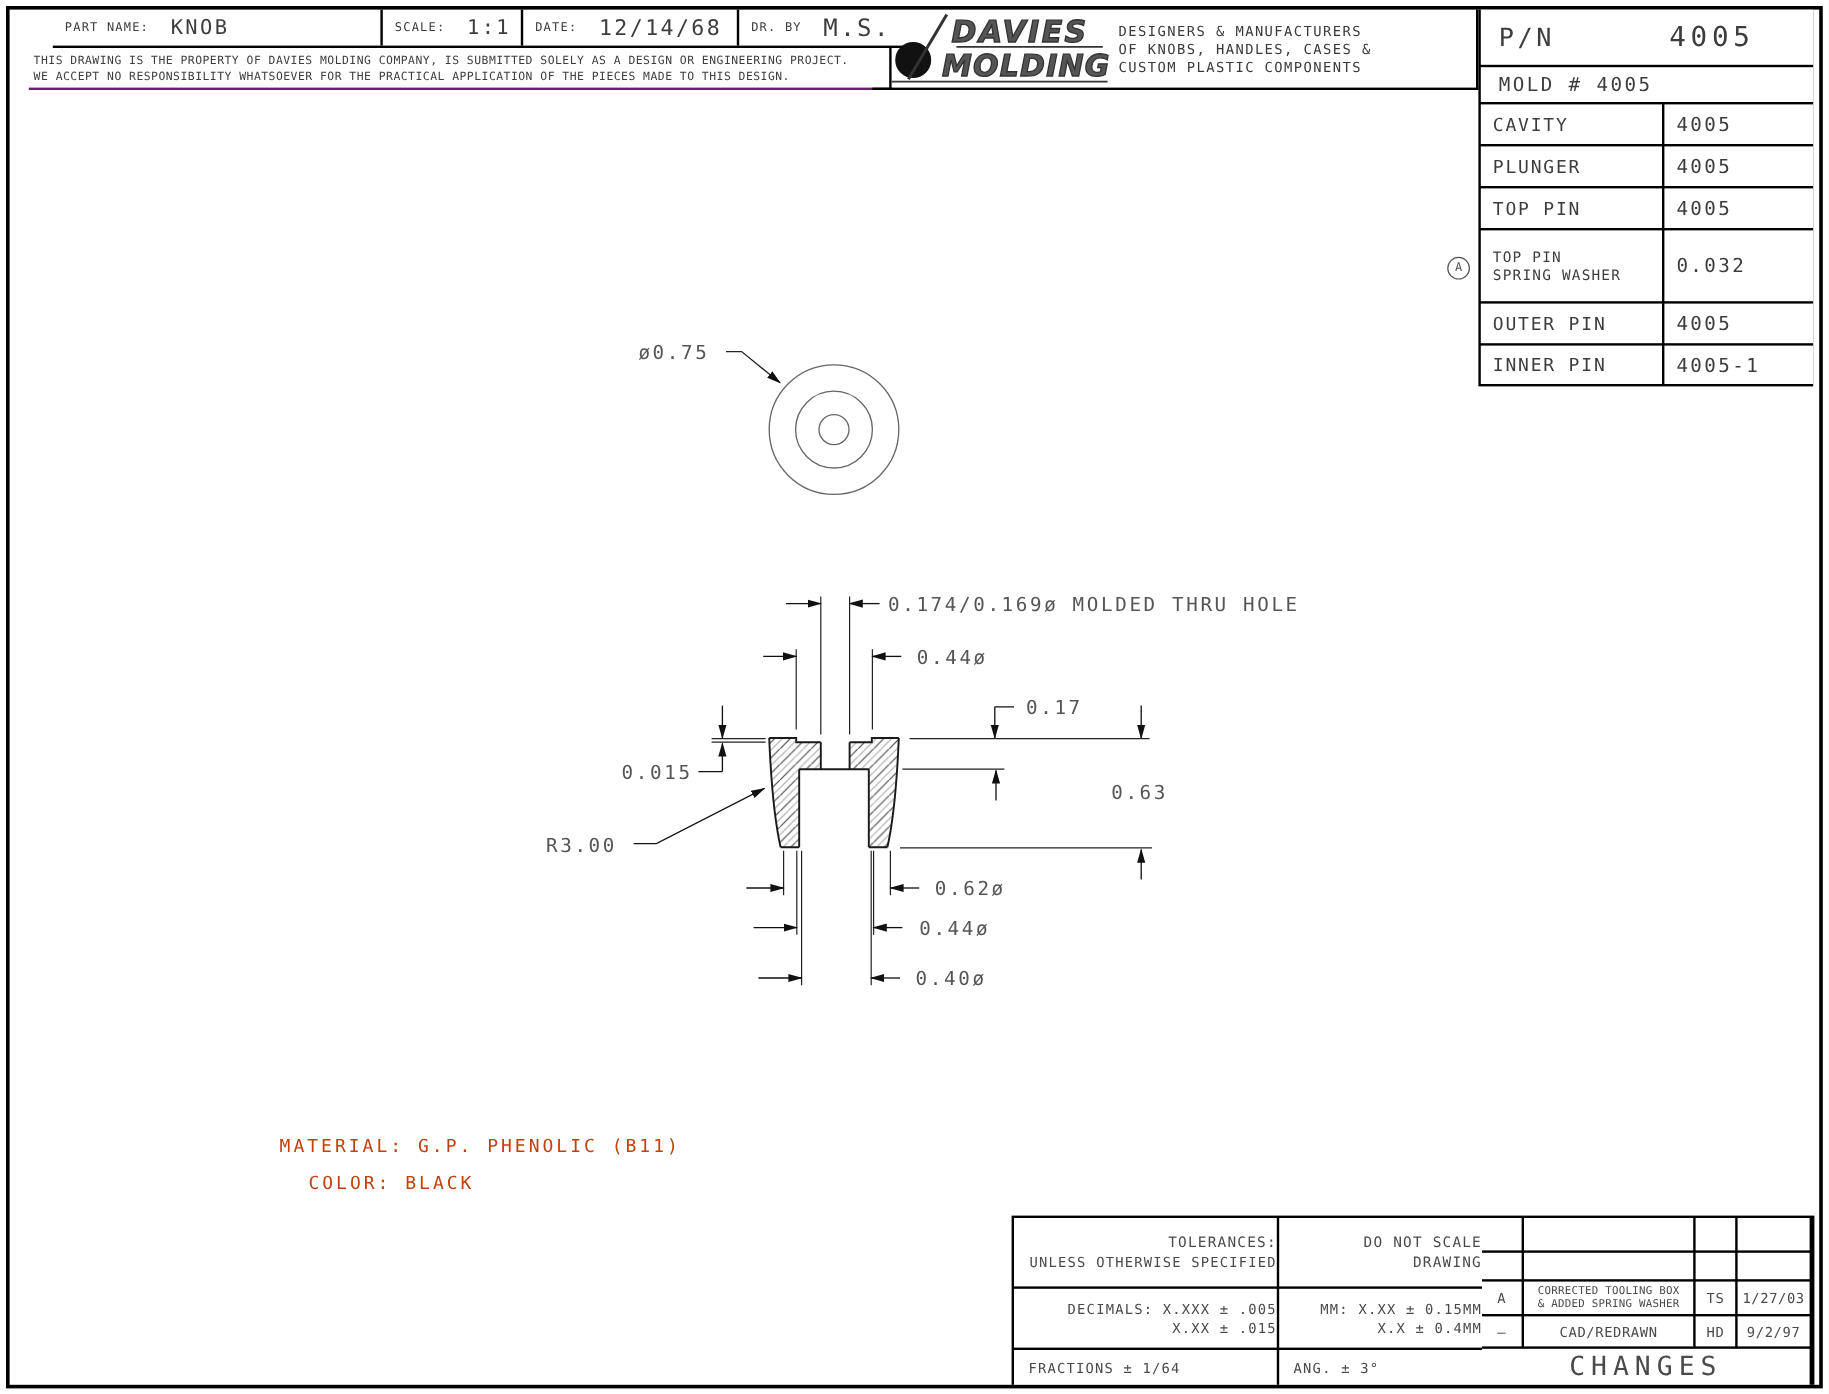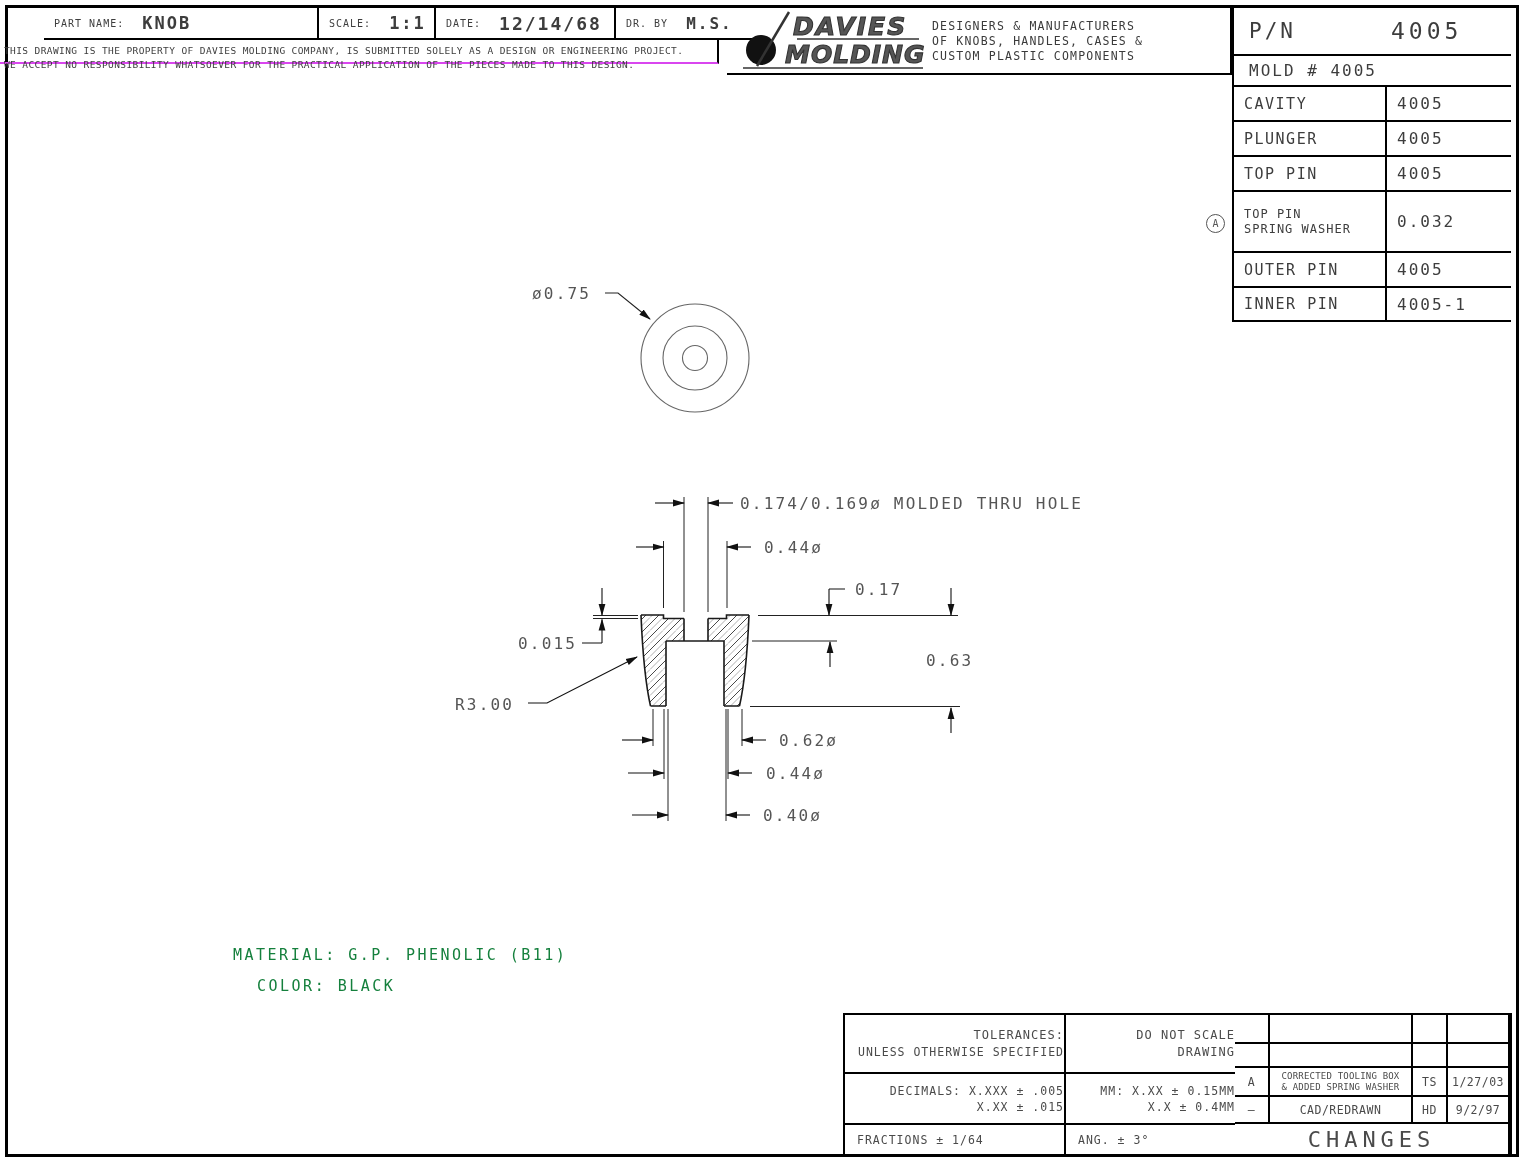--- a/index.html
+++ b/index.html
@@ -7,22 +7,22 @@
     position:relative;width:1524px;height:1162px;background:#fff;
     font-family:"DejaVu Sans Mono", monospace;color:#444;overflow:hidden;
   }
   .frame{position:absolute;left:5px;top:5px;width:1508px;height:1146px;border:3px solid #000;}
   .abs{position:absolute;}
 
   
   .hdr-row1{position:absolute;left:8px;top:8px;width:719px;height:30px;display:flex;border-bottom:2px solid #000;margin-left:36px;}
   .hdr-cell{display:flex;align-items:center;gap:18px;border-right:2px solid #000;padding-left:10px;box-sizing:border-box;}
   .hdr-label{font-size:10px;letter-spacing:1px;color:#3d3d3d;white-space:nowrap;}
-  .hdr-value{font-size:17px;letter-spacing:2px;color:#3d3d3d;white-space:nowrap;font-weight:bold;}
-  .disclaimer{position:absolute;left:0;top:40px;width:719px;height:24px;border-right:2px solid #000;border-bottom:2px solid #d946ef;box-sizing:border-box;padding:4px 0 0 4px;}
+  .hdr-value{font-size:17px;letter-spacing:2px;color:#3d3d3d;white-space:nowrap;}
+  .disclaimer{position:absolute;left:24px;top:40px;width:719px;height:35px;border-right:2px solid #000;border-bottom:2px solid #701a75;box-sizing:border-box;padding:4px 0 0 4px;}
   .disclaimer div{font-size:9.5px;letter-spacing:0.4px;color:#3d3d3d;line-height:14px;white-space:nowrap;}
 
   .logo-block{position:absolute;left:727px;top:8px;width:505px;height:67px;border-right:2px solid #000;border-bottom:2px solid #000;box-sizing:border-box;display:flex;}
   .tagline{padding-top:11px;font-size:11.5px;letter-spacing:1.2px;color:#3a3a3a;line-height:15px;white-space:nowrap;}
 
   
   .pn-table{
     position:absolute;left:1232px;top:8px;width:279px;height:314px;background:#000;
     display:grid;grid-template-columns:151px 124px;gap:2px;padding:0 0 2px 2px;box-sizing:border-box;
     grid-template-rows:46px 29px 33px 33px 33px 59px 33px 32px;
@@ -33,21 +33,21 @@
   .pn-big-val{font-size:23px;letter-spacing:4px;margin-left:95px;}
   .pn-mold{font-size:16px;letter-spacing:2px;}
   .pn-label{font-size:15px;letter-spacing:1.5px;}
   .pn-label2{font-size:12px;letter-spacing:1px;line-height:15px;}
   .pn-value{font-size:16px;letter-spacing:2px;}
 
   .rev-marker{position:absolute;left:1206px;top:214px;width:17px;height:17px;border:1.5px solid #555;border-radius:50%;
     display:flex;align-items:center;justify-content:center;font-size:10px;color:#555;}
 
   
-  .note{position:absolute;font-size:15px;letter-spacing:2.5px;color:#15803d;white-space:nowrap;text-align:right;}
+  .note{position:absolute;font-size:15px;letter-spacing:2.5px;color:#c2410c;white-space:nowrap;text-align:right;}
 
   
   .tol-table{position:absolute;left:843px;top:1013px;width:392px;height:141px;background:#000;
     display:grid;grid-template-columns:219px 169px;grid-template-rows:57px 49px 29px;gap:2px;
     padding:2px 0 0 2px;box-sizing:border-box;}
   .tol-table .cell{background:#fff;display:flex;flex-direction:column;align-items:flex-end;justify-content:center;color:#4a4a4a;}
   .tol-table .left{align-items:flex-start;padding-left:12px;}
   .t11{font-size:11.5px;letter-spacing:1px;line-height:16px;white-space:nowrap;}
   .t12{font-size:12px;letter-spacing:1px;line-height:17px;white-space:nowrap;}
 
@@ -76,21 +76,21 @@
     <div class="hdr-cell" style="width:117px">
       <span class="hdr-label">SCALE:</span>
       <span class="hdr-value">1:1</span>
     </div>
     <div class="hdr-cell" style="width:180px">
       <span class="hdr-label">DATE:</span>
       <span class="hdr-value" style="font-size:18px">12/14/68</span>
     </div>
     <div class="hdr-cell" style="width:132px;border-right:none">
       <span class="hdr-label">DR. BY</span>
-      <span class="hdr-value" style="font-size:16px">M.S.</span>
+      <span class="hdr-value" style="font-size:20px">M.S.</span>
     </div>
   </div>
 
   <div class="disclaimer">
     <div>THIS DRAWING IS THE PROPERTY OF DAVIES MOLDING COMPANY, IS SUBMITTED SOLELY AS A DESIGN OR ENGINEERING PROJECT.</div>
     <div>WE ACCEPT NO RESPONSIBILITY WHATSOEVER FOR THE PRACTICAL APPLICATION OF THE PIECES MADE TO THIS DESIGN.</div>
   </div>
 
   <div class="logo-block">
     <svg width="205" height="65" viewBox="0 0 205 65">

